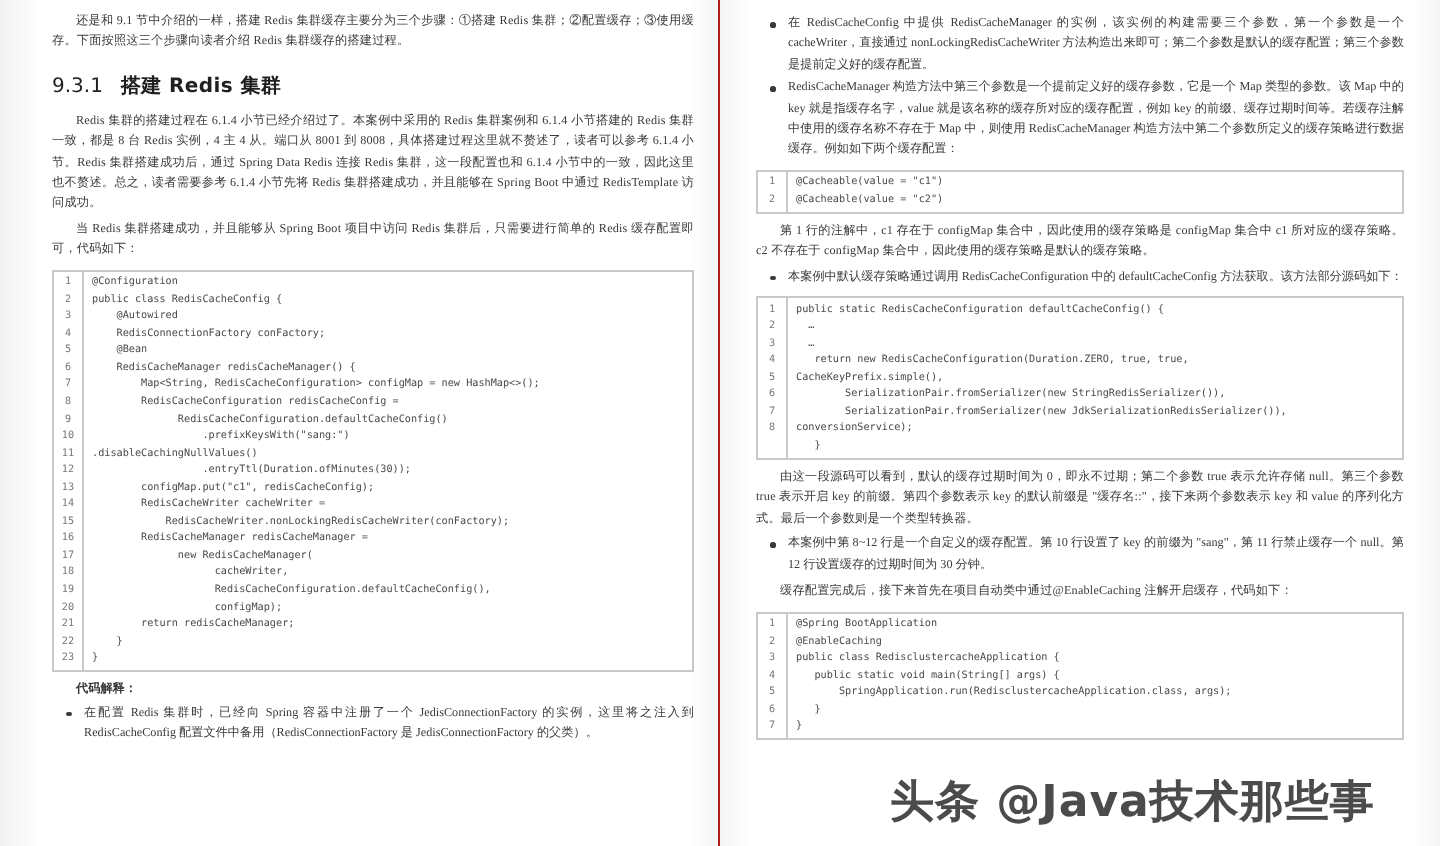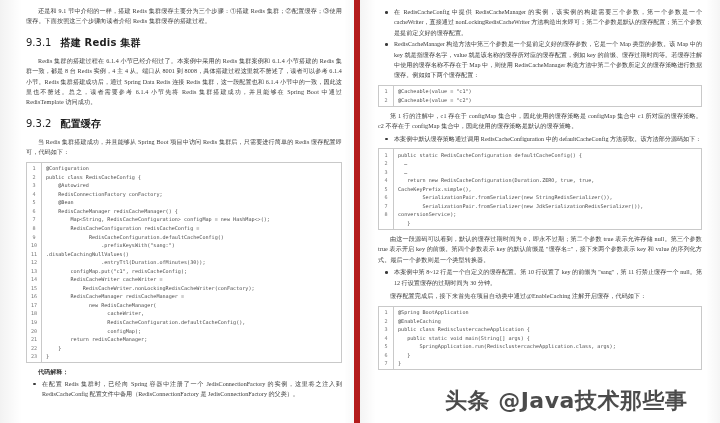--- a/index.html
+++ b/index.html
@@ -26,21 +26,21 @@
   }
   .page {
     position: relative;
     height: 423px;
     background: #ffffff;
     box-sizing: border-box;
   }
   .page-left {
     width: 360px;
     padding: 6px 12px 0 26px;
-    border-right: 6px solid #b91c1c;
+    border-right: 1px solid #b91c1c;
   }
   .page-right {
     width: 360px;
     padding: 6px 18px 0 18px;
   }
   
   .gutter-shade {
     position: absolute;
     top: 0;
     width: 16px;
@@ -174,23 +174,20 @@
   <div class="page page-left">
 
     <p class="body">还是和 9.1 节中介绍的一样，搭建 Redis 集群缓存主要分为三个步骤：①搭建 Redis 集群；②配置缓存；③使用缓存。下面按照这三个步骤向读者介绍 Redis 集群缓存的搭建过程。</p>
 
     <h2 class="heading">
       <span class="num">9.3.1</span><span>搭建 Redis 集群</span>
     </h2>
 
     <p class="body">Redis 集群的搭建过程在 6.1.4 小节已经介绍过了。本案例中采用的 Redis 集群案例和 6.1.4 小节搭建的 Redis 集群一致，都是 8 台 Redis 实例，4 主 4 从。端口从 8001 到 8008，具体搭建过程这里就不赘述了，读者可以参考 6.1.4 小节。Redis 集群搭建成功后，通过 Spring Data Redis 连接 Redis 集群，这一段配置也和 6.1.4 小节中的一致，因此这里也不赘述。总之，读者需要参考 6.1.4 小节先将 Redis 集群搭建成功，并且能够在 Spring Boot 中通过 RedisTemplate 访问成功。</p>
 
-    <h2 class="heading">
-      <span class="num">9.3.2</span><span>配置缓存</span>
-    </h2>
 
     <p class="body">当 Redis 集群搭建成功，并且能够从 Spring Boot 项目中访问 Redis 集群后，只需要进行简单的 Redis 缓存配置即可，代码如下：</p>
 
     <div class="code">
       <div class="gutter" id="g1">
           <div>1</div>
           <div>2</div>
           <div>3</div>
           <div>4</div>
           <div>5</div>

